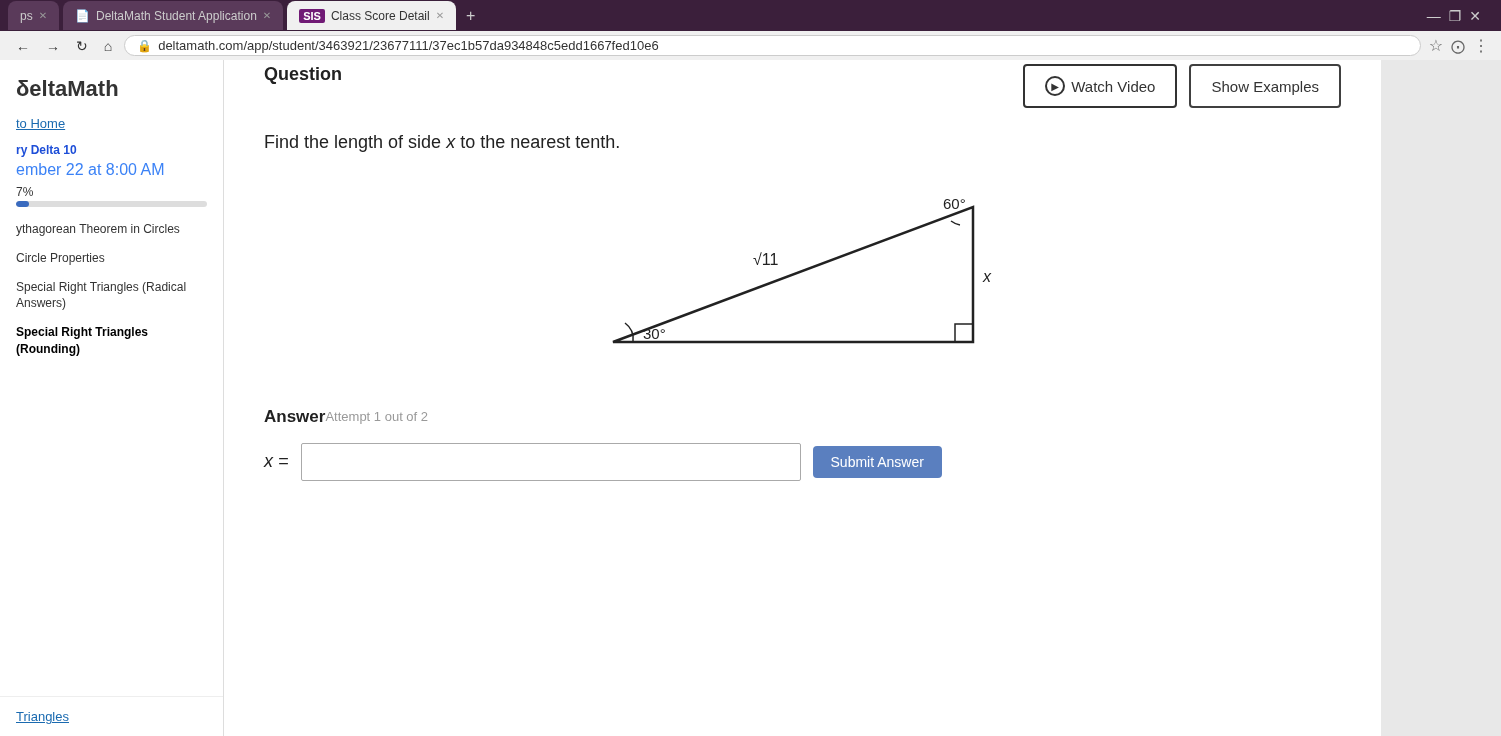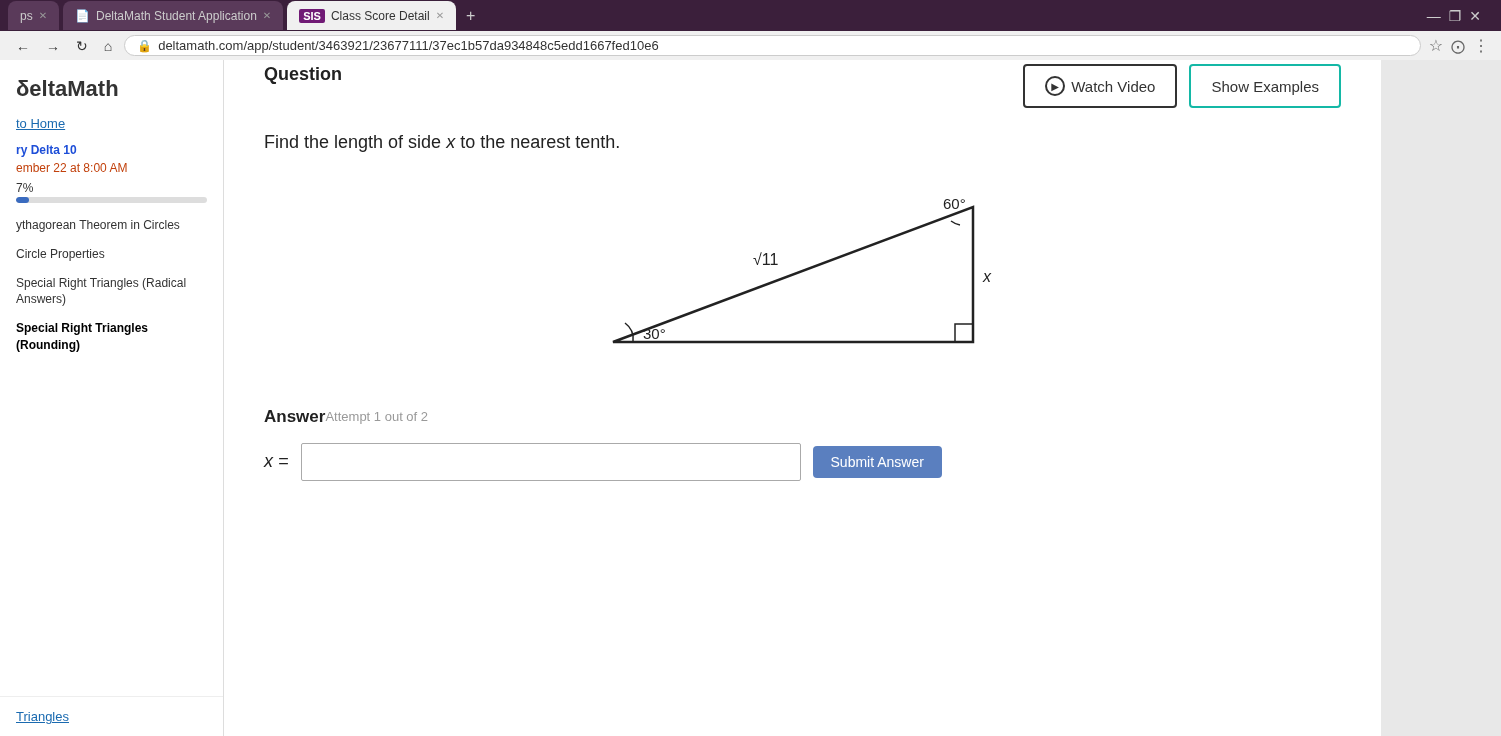--- a/index.html
+++ b/index.html
@@ -129,22 +129,22 @@
       text-decoration: underline;
     }
     .sidebar-section-title {
       padding: 6px 16px 2px;
       font-size: 12px;
       font-weight: bold;
       color: #1d4ed8;
     }
     .sidebar-date {
       padding: 2px 16px;
-      font-size: 12px;
-      color: #c2410c;
+      font-size: 16px;
+      color: #3b82f6;
     }
     .sidebar-progress-container {
       padding: 4px 16px 8px;
     }
     .sidebar-progress-label {
       font-size: 12px;
       color: #333;
       margin-bottom: 2px;
     }
     .sidebar-progress-bar {
@@ -213,21 +213,21 @@
       border-radius: 4px;
       background: white;
       font-size: 15px;
       cursor: pointer;
       color: #333;
     }
     .btn-examples {
       display: flex;
       align-items: center;
       padding: 10px 20px;
-      border: 2px solid #14b8a6;
+      border: 2px solid #404040;
       border-radius: 4px;
       background: white;
       font-size: 15px;
       cursor: pointer;
       color: #333;
     }
     .play-circle {
       width: 20px;
       height: 20px;
       border: 2px solid #333;

